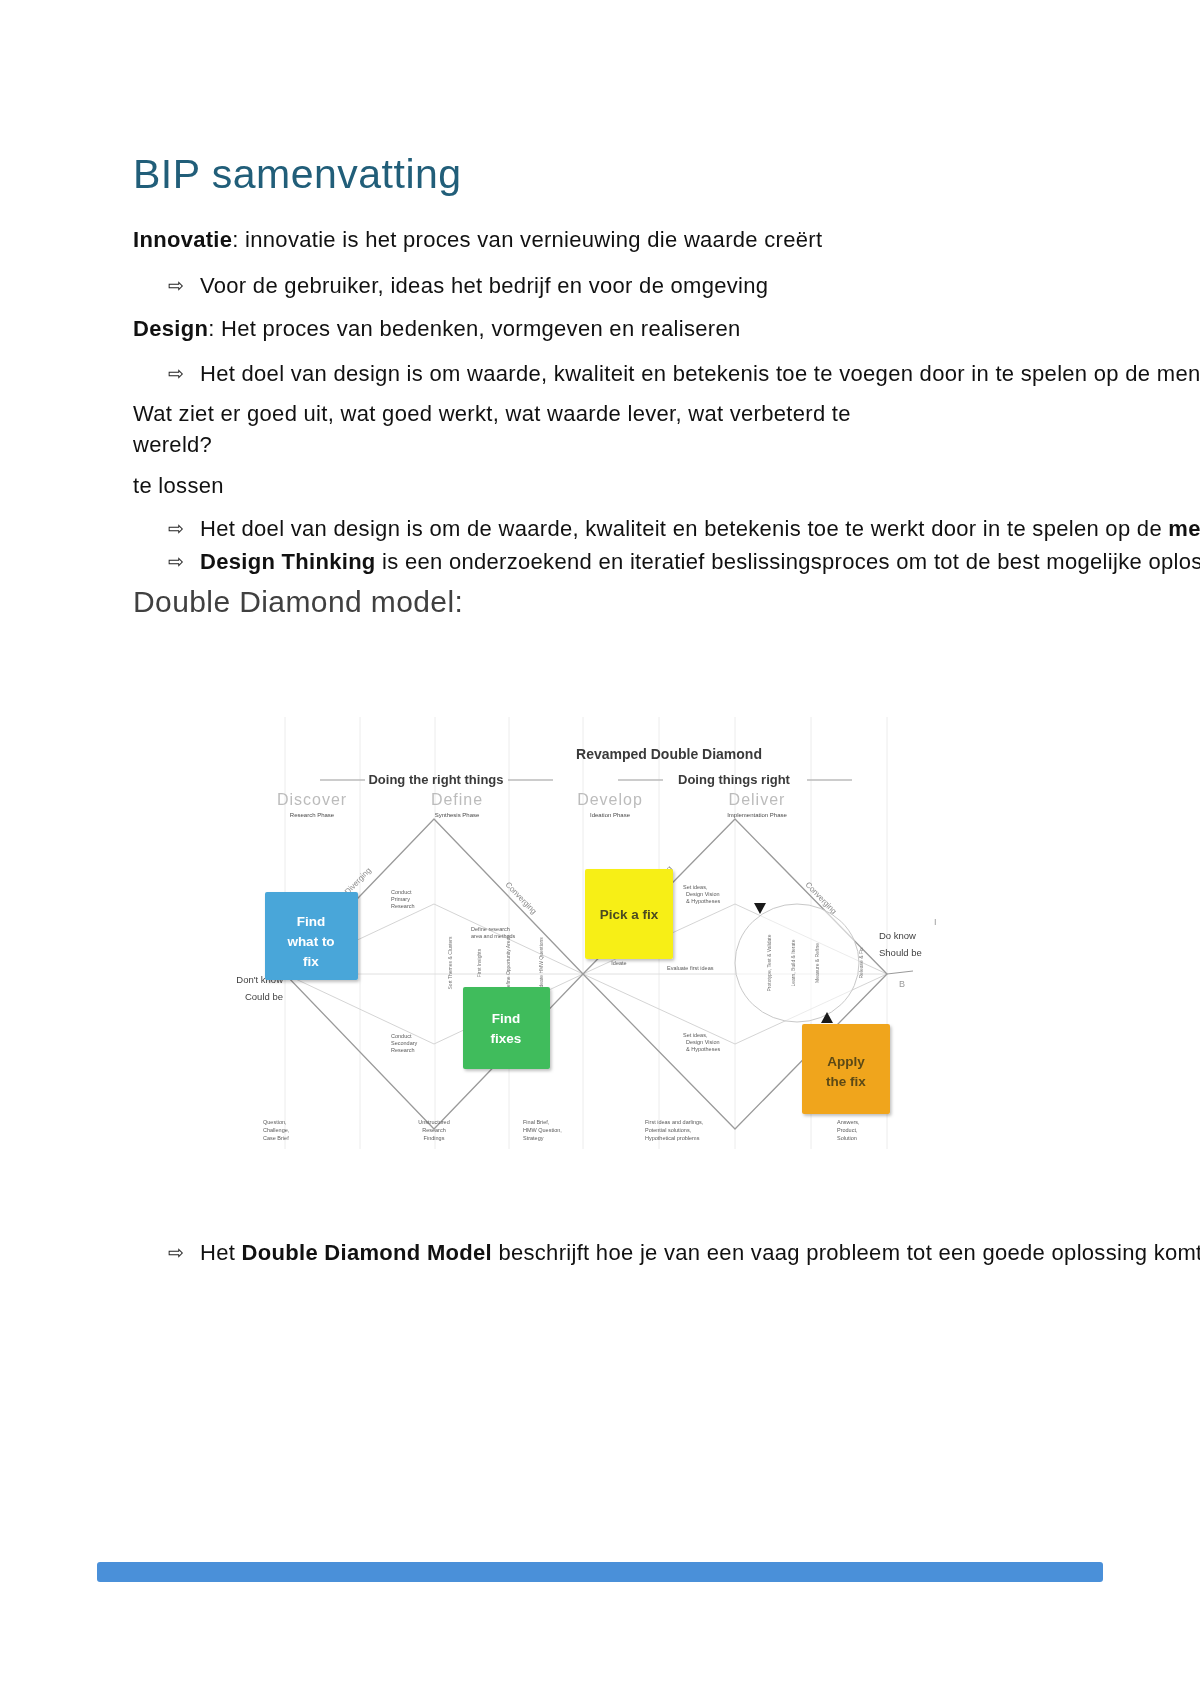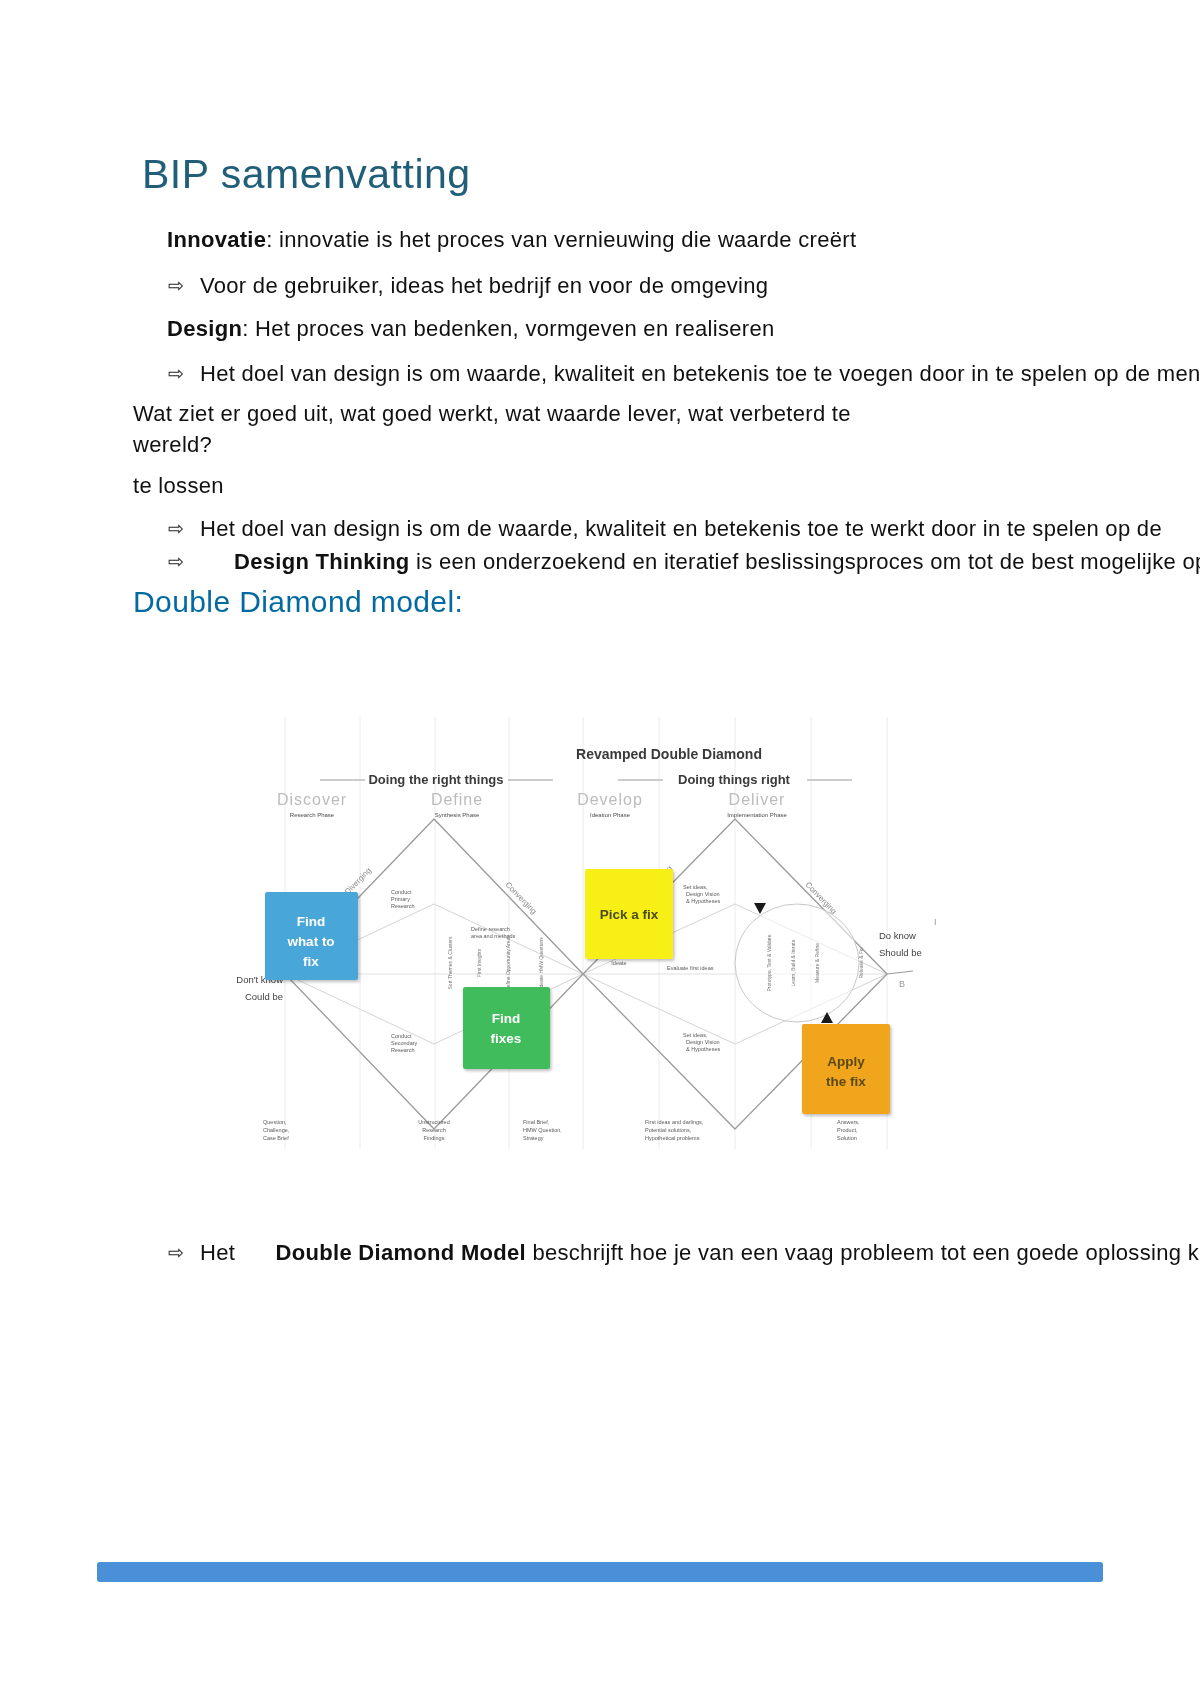--- a/index.html
+++ b/index.html
@@ -1,27 +1,27 @@
 <!DOCTYPE html>
 <html><head>
 <meta charset="utf-8">
 <style>
   html,body{margin:0;padding:0;background:#ffffff;}
   body{width:1200px;height:1696px;position:relative;font-family:"Liberation Sans",sans-serif;color:#111;overflow:hidden;}
   .content{position:absolute;left:133px;top:0;width:960px;}
-  h1.doc-title{font-size:41px;font-weight:400;color:#215e79;line-height:44px;margin:152px 0 0 9px;letter-spacing:.5px;}
-  h2.doc-sub{font-size:30px;font-weight:400;color:#0369a1;line-height:34px;margin:8px 0 0 0;letter-spacing:.4px;}
+  h1.doc-title{font-size:41px;font-weight:400;color:#215e79;line-height:44px;margin:152px 0 0 0;letter-spacing:.5px;}
+  h2.doc-sub{font-size:30px;font-weight:400;color:#404040;line-height:34px;margin:8px 0 0 0;letter-spacing:.4px;}
   .para{font-size:22px;line-height:31px;letter-spacing:.3px;white-space:nowrap;}
   .para .ln{display:block;}
   .p1{margin-top:28px;} .p2{margin-top:12px;} .p3{margin-top:9px;} .p4{margin-top:10px;}
   .bullet{display:flex;align-items:flex-start;padding-left:35px;font-size:22px;line-height:31px;letter-spacing:.3px;}
   .bullet .arr{width:32px;flex:0 0 32px;font-size:19px;color:#222;line-height:31px;}
   .bullet .btxt{white-space:nowrap;}
   .b1{margin-top:15px;} .b2{margin-top:14px;} .b3{margin-top:12px;} .b4{margin-top:2px;} .b5{margin-top:80px;}
-  b{font-weight:700;margin-left:34px;}
+  b{font-weight:700;}
   .figure{margin:48px 0 0 82px;width:730px;height:490px;}
   .figure svg{display:block;width:730px;height:490px;}
   .bottom-bar{position:absolute;left:97px;top:1562px;width:1006px;height:20px;background:#4a90d9;border-radius:3px;}
   
   text{font-family:"Liberation Sans",sans-serif;fill:#5a5a5a;}
   .t-title{font-size:14px;font-weight:700;fill:#3a3a3a;}
   .t-header{font-size:13px;font-weight:700;fill:#3a3a3a;}
   .t-phase{font-size:16px;fill:#bcbcbc;letter-spacing:1px;}
   .t-sub{font-size:6px;fill:#4a4a4a;}
   .t-side{font-size:9.5px;fill:#3f3f3f;}

